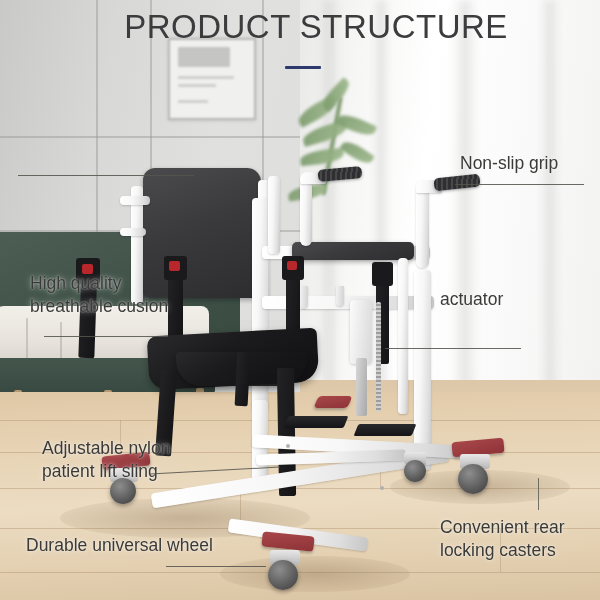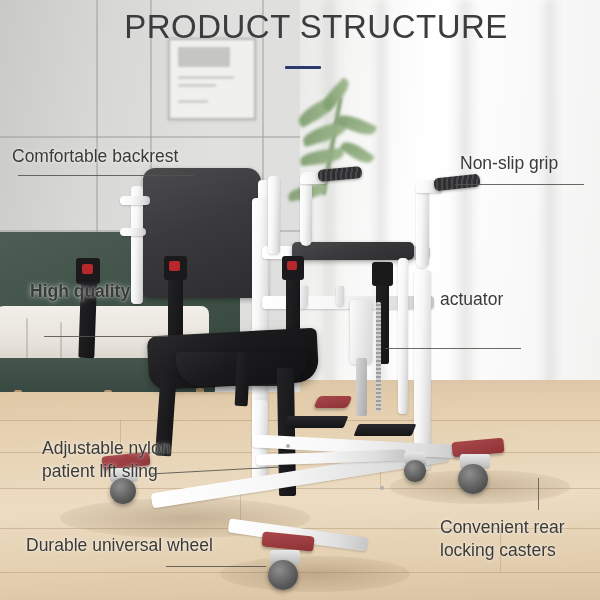--- a/index.html
+++ b/index.html
@@ -421,32 +421,30 @@
     <div class="caster-fork" style="left:270px; top:550px; width:30px; height:15px;"></div>
     <div class="caster-wheel" style="left:268px; top:560px; width:30px; height:30px;"></div>
 
     <div class="caster-fork" style="left:404px; top:452px; width:22px; height:12px;"></div>
     <div class="caster-wheel" style="left:404px; top:460px; width:22px; height:22px;"></div>
   </div>
 
   <div class="title">PRODUCT STRUCTURE</div>
   <div class="title-rule"></div>
 
-  <div class="label" style="left:12px; top:145px;">
-    <div>Comfortable backrest</div>
-  </div>
   <div class="leader" style="left:18px; top:175px; width:176px;"></div>
 
   <div class="label" style="left:460px; top:152px;">
     <div>Non-slip grip</div>
   </div>
   <div class="leader" style="left:455px; top:184px; width:129px;"></div>
 
-  <div class="label" style="left:30px; top:280px;font-weight:bold;">
+  <div class="label" style="left:30px; top:272px;">
     <div>High quality</div>
+    <div>breathable cusion</div>
   </div>
   <div class="leader" style="left:44px; top:336px; width:124px;"></div>
 
   <div class="label" style="left:440px; top:288px; text-align:center;">
     <div>actuator</div>
   </div>
   <div class="leader" style="left:385px; top:348px; width:136px;"></div>
 
   <div class="label" style="left:42px; top:437px;">
     <div>Adjustable nylon</div>

